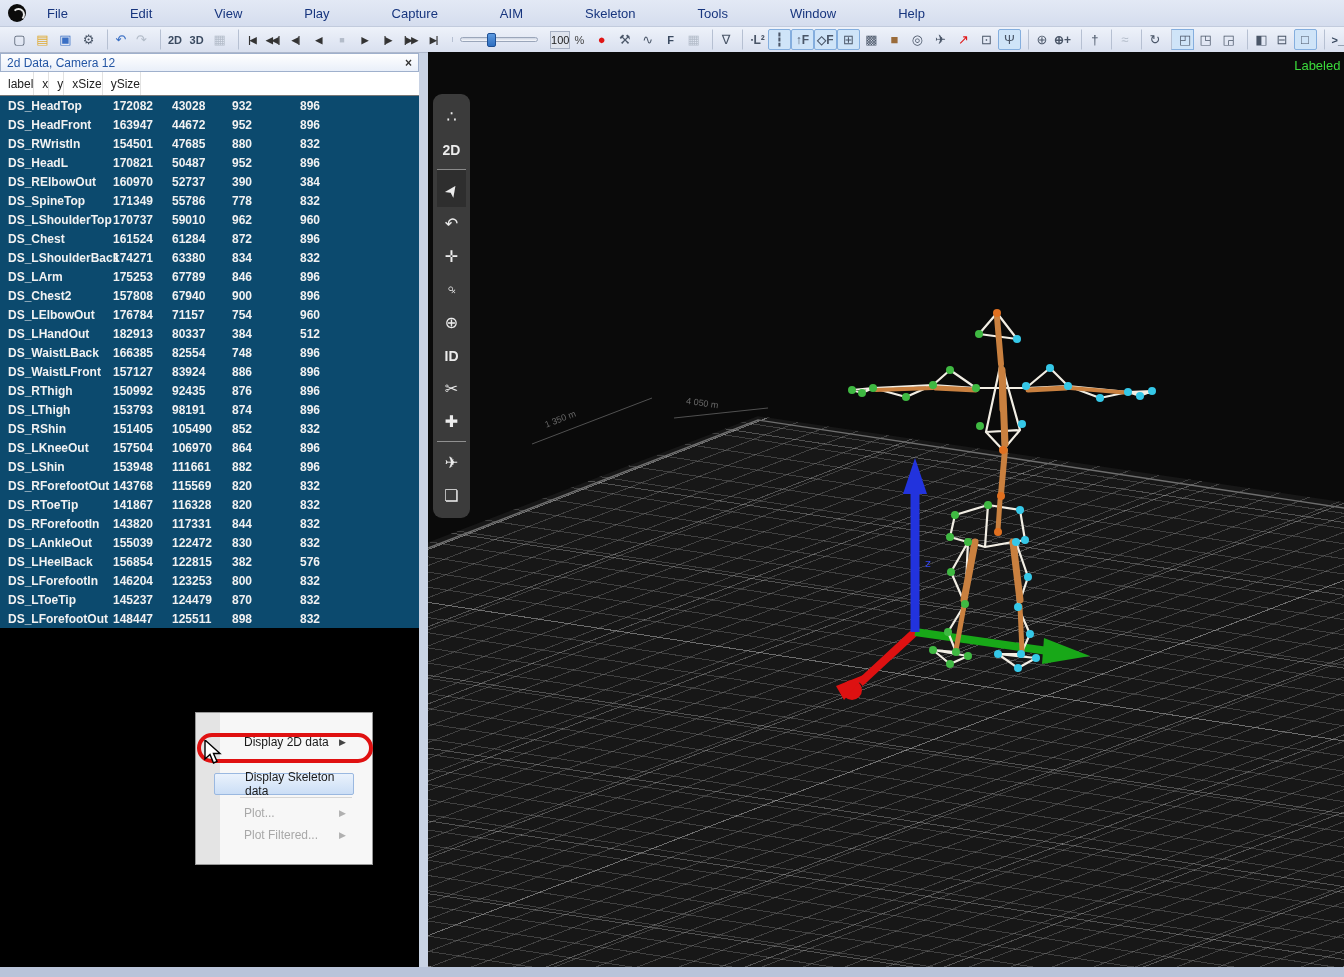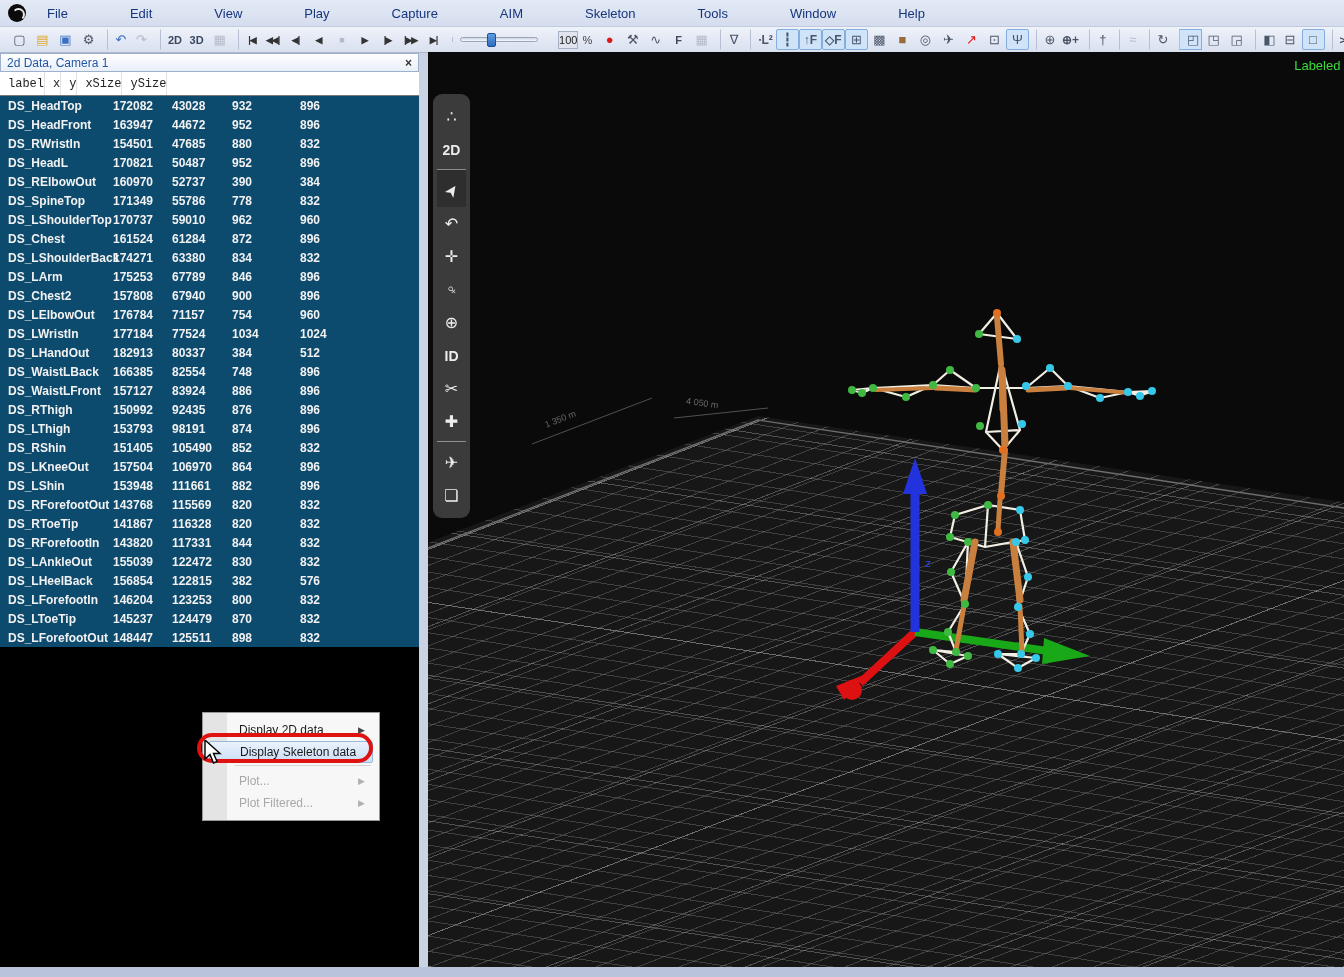--- a/index.html
+++ b/index.html
@@ -30,45 +30,45 @@
   .tbtn.pressed { background:#cfe4f8; border-color:#84aede; }
   .tbtn.disabled { color:#b3bcc9; }
   .tbtn.c-red { color:#e01515; } .tbtn.c-yellow { color:#dfa92f; }
   .tbtn.c-blue { color:#3a6fc4; } .tbtn.c-brown { color:#9a6b3a; }
   .tbtn.sepL, .slider.sepL { border-left:1px solid #b6c0d2; margin-left:7px; padding-left:7px; border-radius:0; }
   .slider { display:flex; align-items:center; margin-left:10px; }
   .slider .track { width:78px; height:5px; background:linear-gradient(#cdd4e2,#f6f8fc);
     border:1px solid #9aa6ba; border-radius:3px; position:relative; }
   .slider .handle { position:absolute; left:34%; top:-5px; width:9px; height:14px;
     background:linear-gradient(#5d9ae0,#2f6fc0); border:1px solid #1d4f94; border-radius:2px; }
-  .zoombox { margin-left:20px; width:34px; height:18px; background:#dfe4ee; border:1px solid #a7b1c4;
+  .zoombox { margin-left:12px; width:34px; height:18px; background:#dfe4ee; border:1px solid #a7b1c4;
     font-size:11px; color:#222; display:flex; align-items:center; justify-content:center; }
   .pct { font-size:11px; color:#444; margin:0 6px 0 4px; }
 
   
   .panel { position:absolute; left:0; top:53px; width:419px; height:914px; background:#000; }
   .panel-title { height:19px; background:linear-gradient(#ffffff,#e9eff9); border:1px solid #9fb0cc;
     display:flex; align-items:center; justify-content:space-between; padding:0 6px; }
   .panel-title .t { font-size:12px; color:#2456a4; }
   .panel-title .x { font-size:12px; color:#333; font-weight:bold; cursor:default; }
   .thead { height:24px; background:#fff; border-bottom:1px solid #777; display:flex; align-items:center; }
   .thead span { font-size:12px; color:#222; padding-left:8px; border-right:1px solid #e2e2e2; height:100%;
-    display:flex; align-items:center;font-family:Liberation Mono, monospace; }
+    display:flex; align-items:center; }
   .c0 { width:105px; } .c1 { width:59px; } .c2 { width:60px; } .c3 { width:68px; } .c4 { width:70px; }
   .tbody { background:#0c4a6e; }
   .trow { display:flex; height:19px; align-items:center; }
   .trow span { font-size:12px; font-weight:600; color:#f2f2f2; padding-left:8px; white-space:nowrap; }
 
   
-  .ctx { position:absolute; left:202px; top:712px; width:178px; background:linear-gradient(90deg,#e4e4e4 0 24px,#f7f7f7 24px);
-    border:1px solid #979797; box-shadow:3px 3px 5px rgba(0,0,0,.45); padding:6px; z-index:30; }
+  .ctx { position:absolute; left:195px; top:712px; width:178px; background:linear-gradient(90deg,#e4e4e4 0 24px,#f7f7f7 24px);
+    border:1px solid #979797; box-shadow:3px 3px 5px rgba(0,0,0,.45); padding:18px; z-index:30; }
   .mi { height:22px; display:flex; align-items:center; justify-content:space-between;
     padding:0 8px 0 30px; position:relative; }
   .mi .mi-label { font-size:12px; color:#1a1a1a; }
-  .mi.hl { background:linear-gradient(#eaf2fc,#cbdef6); border:1px solid #9ab8e0; border-radius:2px; }
+  .mi.hl { background:linear-gradient(#eaf2fc,#cbdef6); border:1px solid #9ab8e0; border-radius:2px;margin-top:20px; }
   .mi.dis .mi-label { color:#a8a8a8; }
   .mi.sep { height:3px; padding:0; margin:2px 2px 2px 26px; border-top:1px solid #d6d6d6; }
   .mi .mi-sub { font-size:9px; color:#444; visibility:hidden; }
   .mi.dis .mi-sub { color:#b0b0b0; }
   .mi .mi-sub.show { visibility:visible; }
   .annotation { position:absolute; left:197px; top:733px; width:176px; height:30px;
     border:4px solid #e01111; border-radius:15px; z-index:40; pointer-events:none; }
   .cursor { position:absolute; left:203px; top:740px; z-index:50; }
 
   
@@ -183,21 +183,21 @@
         <span class="tbtn">◲</span>
         <span class="tbtn sepL">◧</span>
         <span class="tbtn">⊟</span>
         <span class="tbtn pressed">□</span>
         <span class="tbtn txt sepL">&gt;_</span>
       </div>
   </div>
 
   <div class="panel">
     <div class="panel-title">
-      <span class="t">2d Data, Camera 1</span>
+      <span class="t">2d Data, Camera 12</span>
       <span class="x">×</span>
     </div>
     <div class="thead">
 
     <span>label</span>
         <span>x</span>
         <span>y</span>
         <span>xSize</span>
         <span>ySize</span>
       </div>
@@ -293,27 +293,20 @@
 
         <div class="trow">
           <span class="c0">DS_LElbowOut</span>
           <span class="c1">176784</span>
           <span class="c2">71157</span>
           <span class="c3">754</span>
           <span class="c4">960</span>
         </div>
 
 
-        <div class="trow">
-          <span class="c0">DS_LWristIn</span>
-          <span class="c1">177184</span>
-          <span class="c2">77524</span>
-          <span class="c3">1034</span>
-          <span class="c4">1024</span>
-        </div>
 
         <div class="trow">
           <span class="c0">DS_LHandOut</span>
           <span class="c1">182913</span>
           <span class="c2">80337</span>
           <span class="c3">384</span>
           <span class="c4">512</span>
         </div>
 
         <div class="trow">

